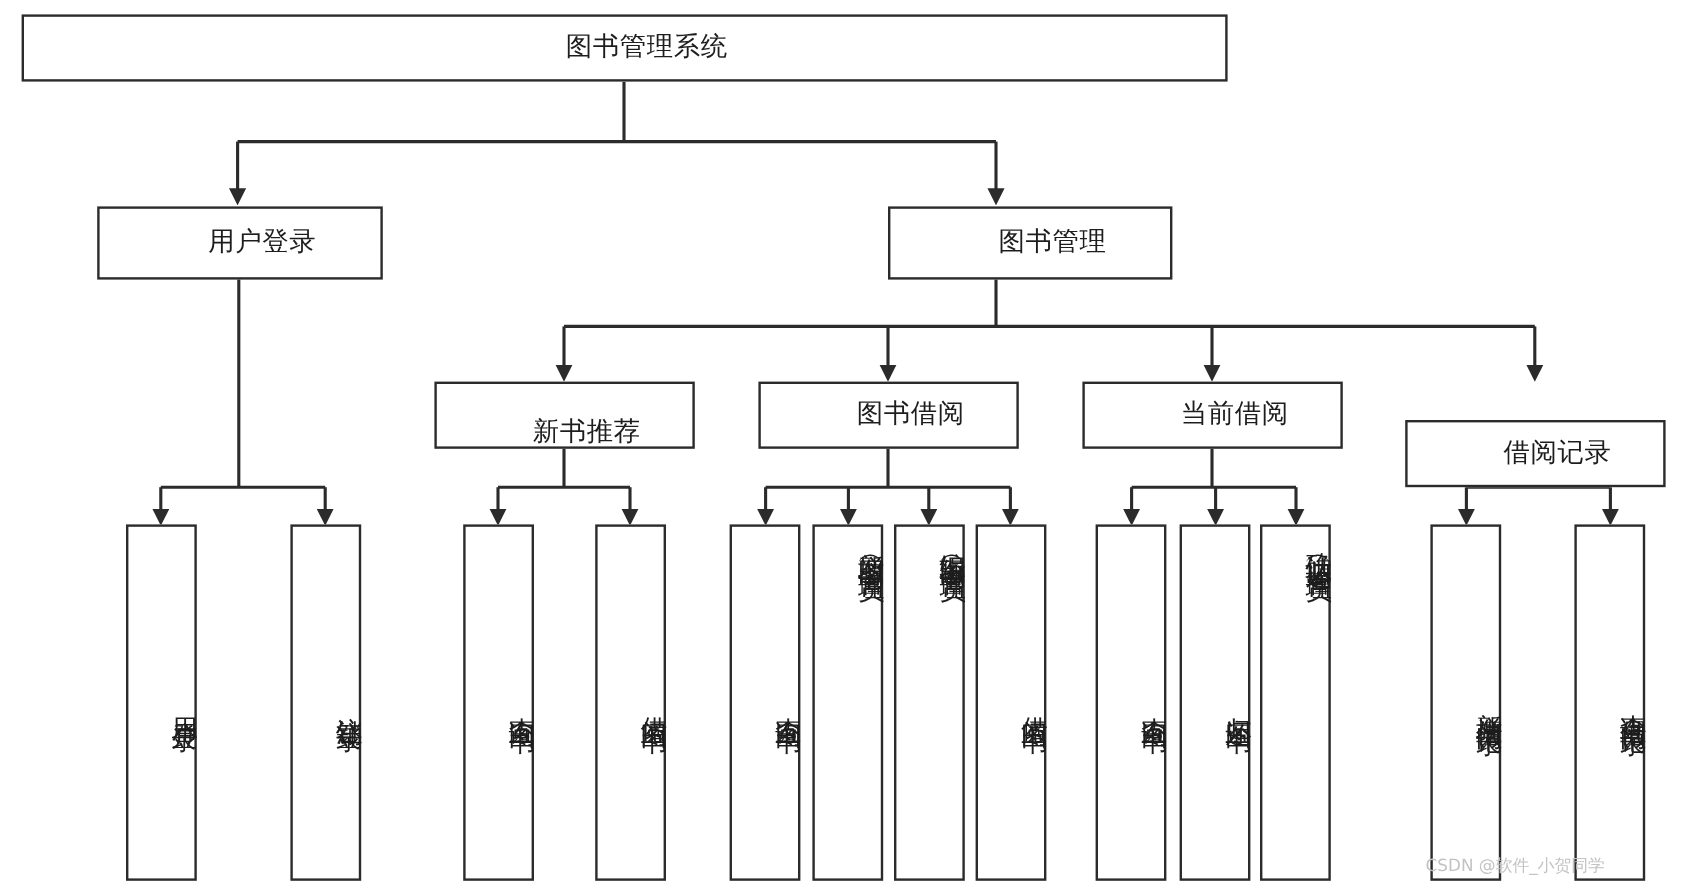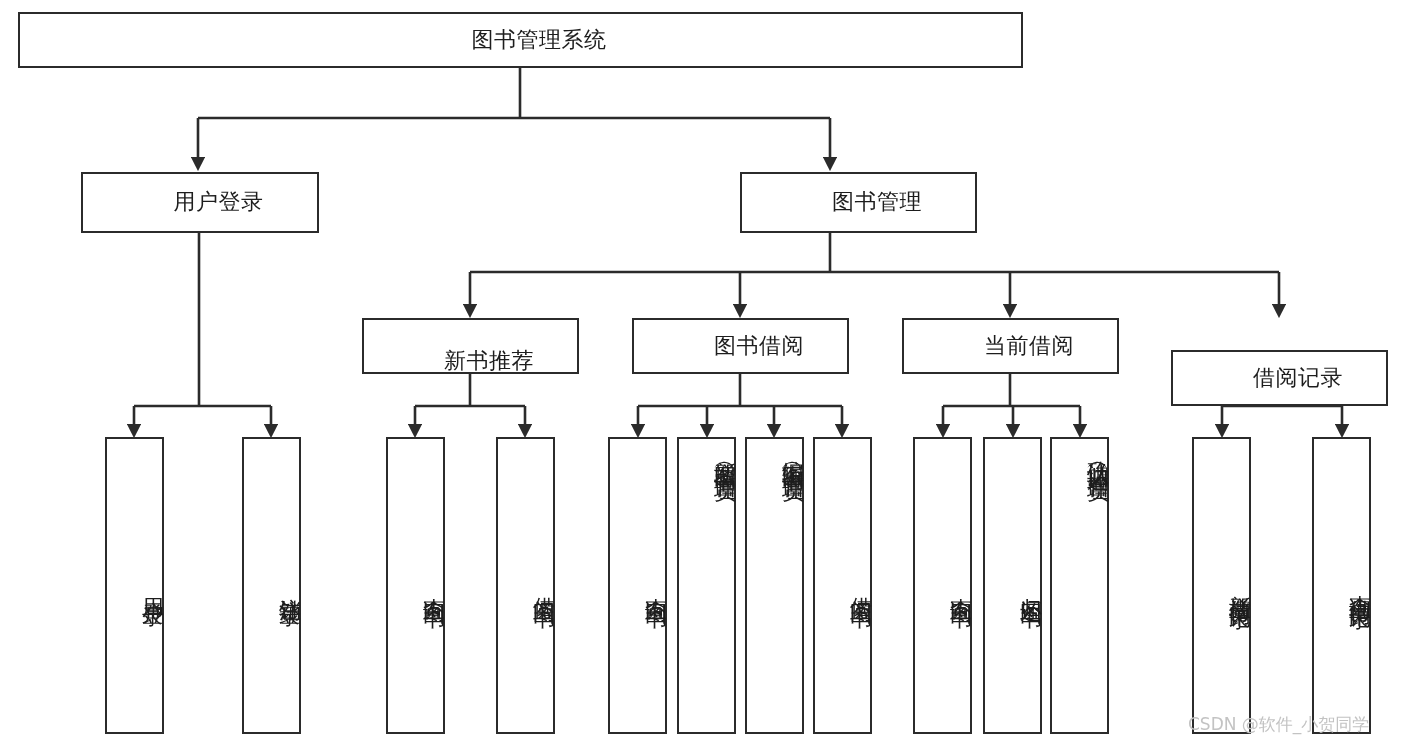--- a/index.html
+++ b/index.html
@@ -65,21 +65,21 @@
     letter-spacing: 3px;
     white-space: nowrap;
   }
   .node.v.center {
     align-items: center;
   }
   .watermark {
     position: absolute;
     left: 1188px;
     top: 713px;
-    font-size: 17px;
+    font-size: 14px;
     color: #c3c3c3;
     white-space: nowrap;
     font-family: "DejaVu Sans", "Liberation Sans", sans-serif;
   }
 </style>
 </head>
 <body>
 
 <div id="canvas">
 

